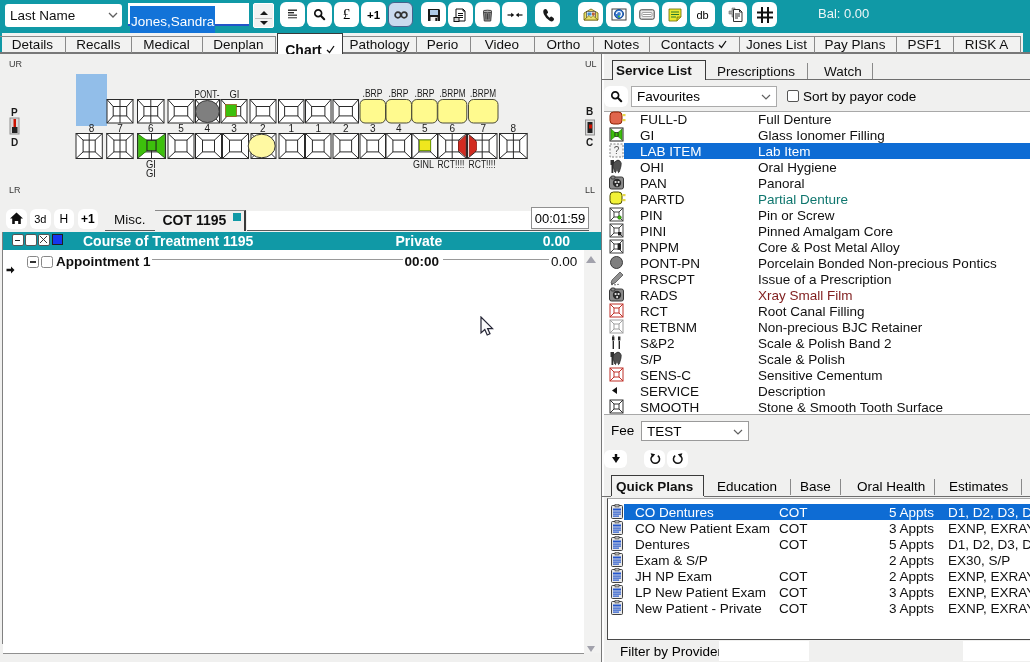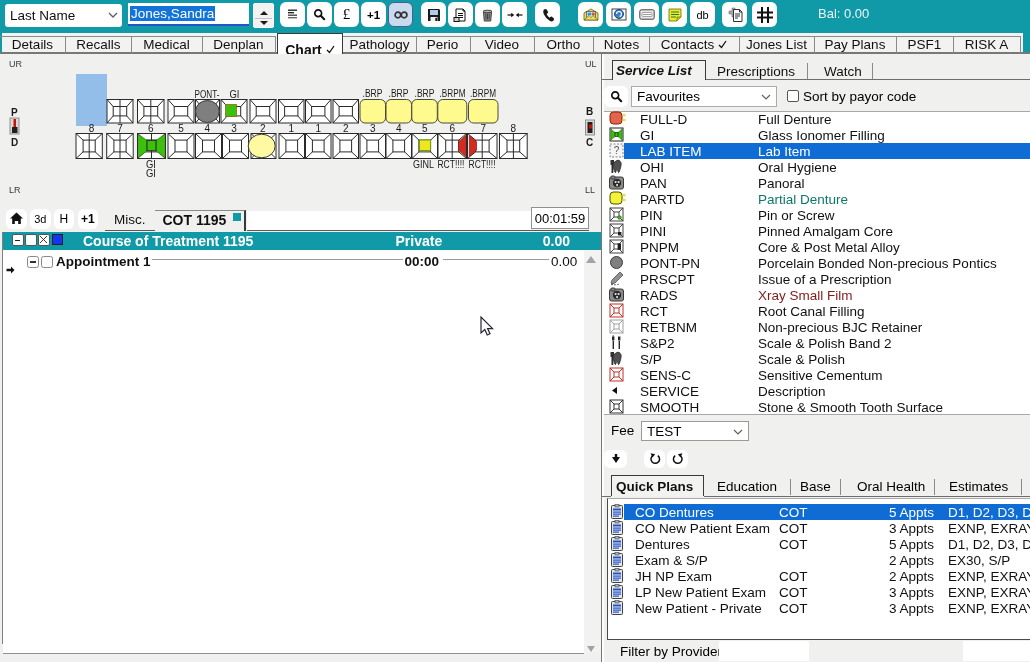--- a/index.html
+++ b/index.html
@@ -2,21 +2,21 @@
 <html><head><meta charset="utf-8"><style>*{margin:0;padding:0;box-sizing:border-box;}body{font-family:"Liberation Sans",sans-serif;}#root{position:relative;width:1030px;height:662px;background:#FFF;overflow:hidden;font-family:"Liberation Sans",sans-serif;}.abs{position:absolute;}.tab-sep{position:absolute;top:3px;bottom:1px;width:1px;background:#8A8A8A;}</style></head><body>
 <div id="root">
     <div class="abs" style="left:0;top:0;width:1030px;height:33px;background:#1099A6;">
       <div class="abs" style="left:5px;top:4px;width:117px;height:23px;background:#fff;border-radius:3px;">
         <span class="abs" style="left:5px;top:4px;font-size:13.5px;color:#101010;">Last Name</span>
         <svg class="abs" style="right:4px;top:8px;" width="10" height="6" viewBox="0 0 10 6">
           <polyline points="1,1 5,5 9,1" fill="none" stroke="#606060" stroke-width="1.3"></polyline>
         </svg>
       </div>
       <div class="abs" style="left:128px;top:3px;width:121px;height:23px;background:#fff;border-bottom:2px solid #2255C8;">
-        <span class="abs" style="left:2px;top:3px;background:#1273D8;color:#fff;font-size:13.5px;padding:0 1px;line-height:15px;display:inline-block;">Jones,Sandra</span>
+        <span class="abs" style="left:2px;top:3px;background:#1273D8;color:#fff;font-size:13.5px;padding:8px 1px;line-height:15px;display:inline-block;">Jones,Sandra</span>
       </div>
       <div class="abs" style="left:253px;top:3px;width:21px;height:25px;background:#F2F2F2;border:1px solid #fff;border-radius:2px;">
         <div class="abs" style="left:5.5px;top:7px;width:0;height:0;border-left:4px solid transparent;border-right:4px solid transparent;border-bottom:4.5px solid #181818;"></div>
         <div class="abs" style="left:5.5px;top:17px;width:0;height:0;border-left:4px solid transparent;border-right:4px solid transparent;border-top:4.5px solid #181818;"></div>
         <div class="abs" style="left:1px;top:13.5px;width:17px;height:1px;background:#C0C0C0;"></div>
       </div>
       <div style="position:absolute;left:280px;top:2px;width:25px;height:25px;background:#FFFFFF;border-radius:6px;display:flex;align-items:center;justify-content:center;box-sizing:border-box;">
         <svg width="10" height="11" viewBox="0 0 10 11">
           <rect x="0" y="0.5" width="9" height="1.4" fill="#282828"></rect>
           <rect x="0" y="3" width="6" height="1.4" fill="#282828"></rect>
@@ -457,21 +457,21 @@
       <svg class="abs" style="left:480px;top:262px;" width="14" height="20" viewBox="0 0 14 20">
         <polygon points="1,1 1,17 4.8,13.6 7.2,19 10,17.8 7.6,12.6 12.6,12.6" fill="#FBFBFB" stroke="#252535" stroke-width="1.2"></polygon>
       </svg>
     </div>
     <div class="abs" style="left:600.5px;top:54px;width:1px;height:608px;background:#787878;"></div>
     <div class="abs" style="left:601.5px;top:54px;width:2px;height:608px;background:#FDFDFD;"></div>
     <div class="abs" style="left:603.5px;top:54px;width:1px;height:608px;background:#787878;"></div>
     <div class="abs" style="left:602px;top:54px;width:428px;height:608px;">
       <div class="abs" style="left:2px;top:0;width:426px;height:608px;background:#F0F0EF;"></div>
       <div class="abs" style="left:10px;top:6px;width:94px;height:20px;background:#F2F2F1;border:1px solid #3A3A3A;border-bottom:none;"></div>
-      <span class="abs" style="left:14px;top:9px;font-size:13.5px;font-weight:bold;color:#101010;font-style:italic;">Service List</span>
+      <span class="abs" style="left:14px;top:9px;font-size:13.5px;font-weight:bold;color:#101010;">Service List</span>
       <span class="abs" style="left:115px;top:9.5px;font-size:13.5px;color:#101010;">Prescriptions</span>
       <div class="abs" style="left:205px;top:9px;width:1px;height:16px;background:#8A8A8A;"></div>
       <span class="abs" style="left:222px;top:9.5px;font-size:13.5px;color:#101010;">Watch</span>
       <div class="abs" style="left:270px;top:9px;width:1px;height:16px;background:#8A8A8A;"></div>
       <div class="abs" style="left:0;top:25px;width:10px;height:1px;background:#6E6E6E;"></div>
       <div class="abs" style="left:104px;top:25px;width:324px;height:1px;background:#6E6E6E;"></div>
       <div class="abs" style="left:0px;top:25px;width:10px;height:1px;background:#6E6E6E;"></div>
       <div style="position:absolute;left:2px;top:32px;width:24px;height:21px;background:#FFFFFF;border-radius:6px;display:flex;align-items:center;justify-content:center;box-sizing:border-box;">
         <svg width="13" height="13" viewBox="0 0 13 13">
           <circle cx="5.2" cy="5.2" r="3.4" fill="none" stroke="#101010" stroke-width="1.7"></circle>

